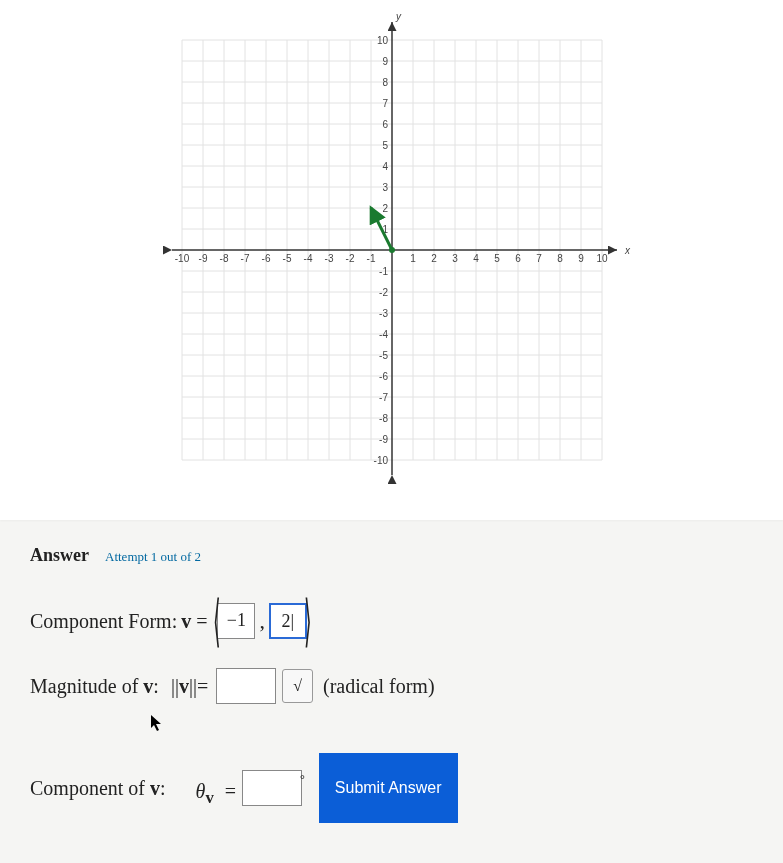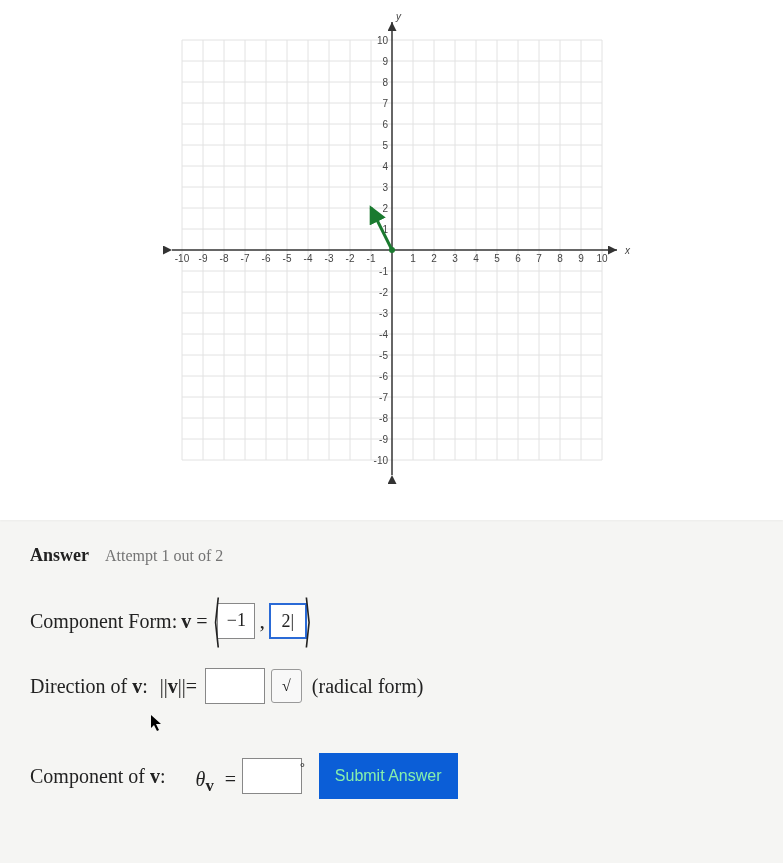--- a/index.html
+++ b/index.html
@@ -23,22 +23,22 @@
   .answer-header {
     margin-bottom: 30px;
   }
   .answer-label {
     font-weight: bold;
     font-size: 18px;
     margin-right: 12px;
     margin-top: 48px;
   }
   .attempt {
-    color: #737373;
-    font-size: 16px;
+    color: #0369a1;
+    font-size: 13px;
   }
   .row {
     display: flex;
     align-items: center;
     margin: 22px 0;
     font-size: 20px;
   }
   .row-label {
   }
   .bold { font-weight: bold; }
@@ -76,23 +76,23 @@
     font-size: 16px;
     height: 34px;
     display: inline-flex;
     align-items: center;
     justify-content: center;
     cursor: pointer;
   }
   .paren-text { margin-left: 10px; text-align: right; }
   .submit-btn {
     background: #0b5ed7;
-    color: #86efac;
+    color: #ffffff;
     border: none;
-    padding: 14px 16px;
+    padding: 26px 16px;
     font-size: 16px;
     margin-left: 12px;
     cursor: pointer;
     font-family: Arial, sans-serif;
   }
   .degree-wrap { position: relative; display:inline-flex; align-items: flex-start;}
   .degree-sym { font-size: 12px; position: relative; top: 2px; left: -2px; }
   .cursor-icon {
     position: relative;
     margin-left: 120px;
@@ -240,21 +240,21 @@
     <span>=</span></span>
     <span class="angle-bracket">⟨</span>
     <span class="input-box">−1</span>
     <span class="comma">,</span>
     <span class="input-box active">2|</span>
     <span class="angle-bracket">⟩</span>
   </div>
 
   <div class="row">
     <span class="row-label">
-      <span>Direction of </span><span class="bold">v</span><span>:</span>
+      <span>Magnitude of </span><span class="bold">v</span><span>:</span>
     </span>
     <span style="margin:0 8px 0 12px;">
       <span>||</span><span class="bold">v</span><span>||</span><span>=</span>
     </span>
     <span class="input-box wide"></span>
     <span class="sqrt-btn">√</span>
     <span class="paren-text">(radical form)</span>
   </div>
 
   <div class="cursor-icon">

